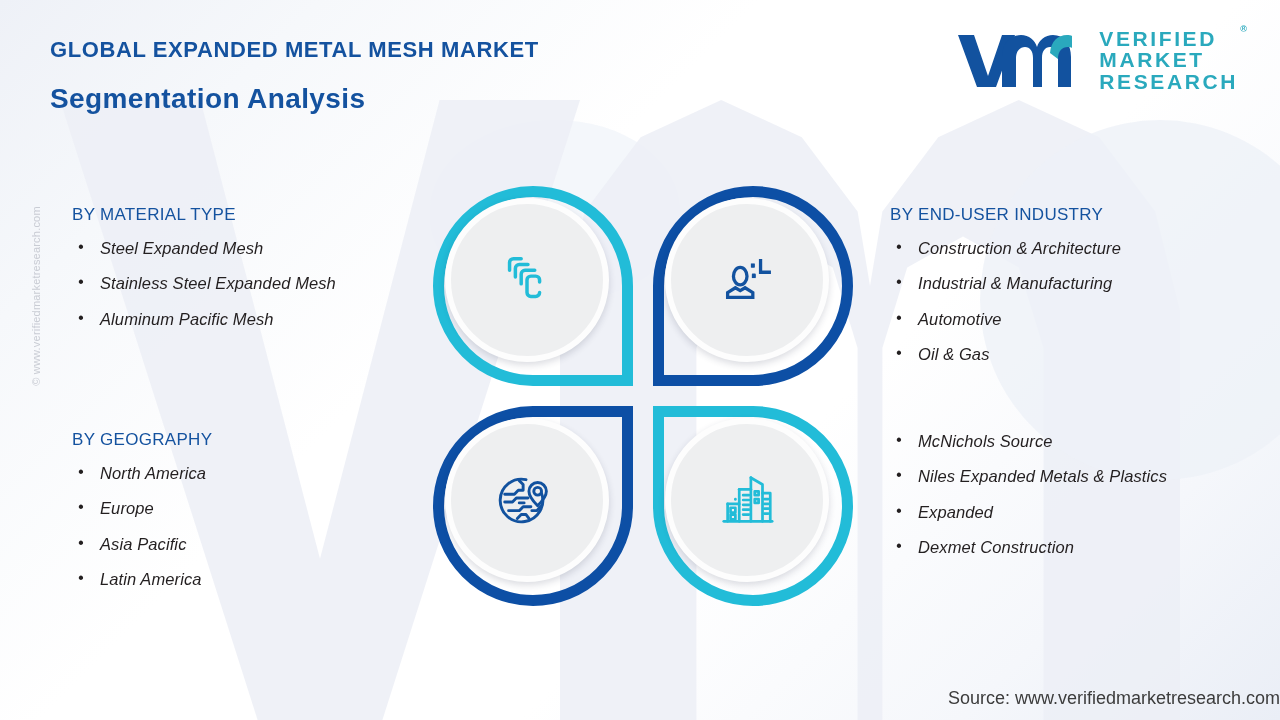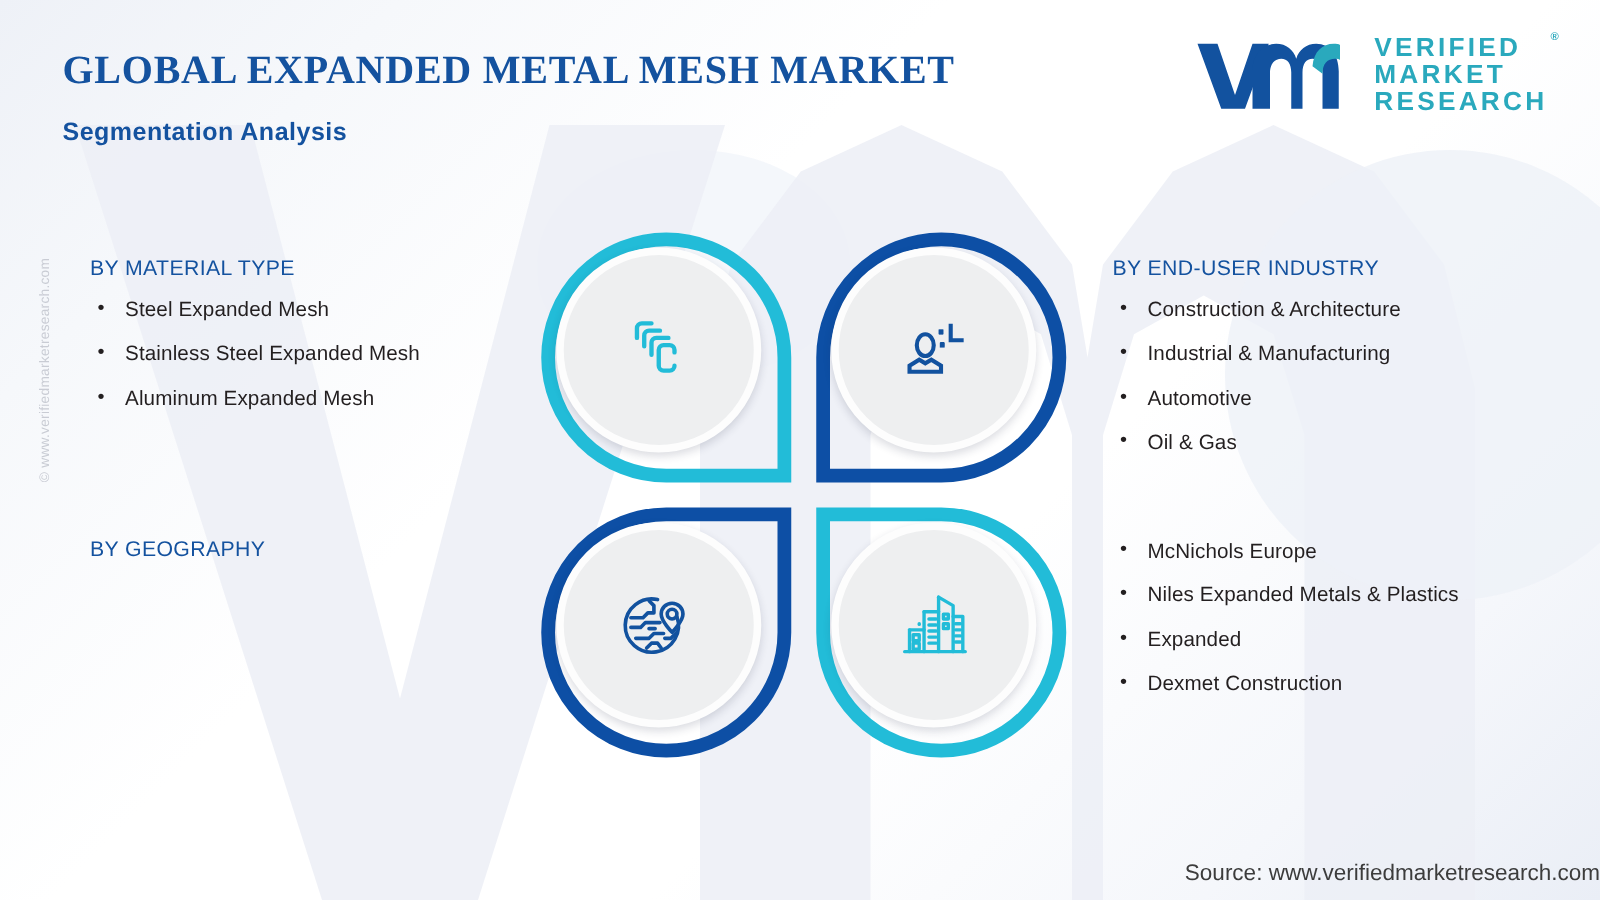--- a/index.html
+++ b/index.html
@@ -94,31 +94,30 @@
   }
 
   
   .title-block {
     position: absolute;
     left: 50px;
     top: 38px;
     width: 760px;
   }
   .main-title {
-    font-size: 32px;
+    font-size: 22px;
     font-weight: 700;
     color: #14529f;
     letter-spacing: .6px;
     margin: 0 0 22px 0;
     line-height: 1.1;
     white-space: nowrap;
-    font-family: Liberation Serif, serif;
   }
   .sub-title {
-    font-size: 20px;
+    font-size: 28px;
     font-weight: 700;
     color: #14529f;
     letter-spacing: .4px;
     margin: 0;
     line-height: 1.1;
   }
 
   
   .logo {
     position: absolute;
@@ -161,20 +160,21 @@
     font-size: 17px;
     font-weight: 400;
     color: #14529f;
     letter-spacing: .3px;
     margin: 0 0 12px 0;
   }
   ul.items {
     list-style: none;
     margin: 0 0 0 0;
     padding: 0;
+    font-style: italic;
   }
   ul.items li {
     position: relative;
     padding-left: 28px;
     font-size: 16.5px;
     color: #231f20;
     line-height: 1.35;
     margin-bottom: 13px;
     letter-spacing: .1px;
   }
@@ -274,41 +274,47 @@
       <div>RESEARCH</div>
       <span class="logo-reg">®</span>
     </div>
   </div>
 
   <div class="col col-left blk-material">
     <div class="section-head">BY MATERIAL TYPE</div>
     <ul class="items">
       <li>Steel Expanded Mesh</li>
       <li>Stainless Steel Expanded Mesh</li>
-      <li>Aluminum Expanded Mesh</li>
+      <li>Aluminum Pacific Mesh</li>
     </ul>
   </div>
 
   <div class="col col-left blk-geo">
     <div class="section-head">BY GEOGRAPHY</div>
+    <ul class="items">
+      <li>North America</li>
+      <li>Europe</li>
+      <li>Asia Pacific</li>
+      <li>Latin America</li>
+    </ul>
   </div>
 
   <div class="col col-right blk-end">
     <div class="section-head">BY END-USER INDUSTRY</div>
     <ul class="items">
       <li>Construction &amp; Architecture</li>
       <li>Industrial &amp; Manufacturing</li>
       <li>Automotive</li>
       <li>Oil &amp; Gas</li>
     </ul>
   </div>
 
   <div class="col col-right blk-key">
     <ul class="items">
-      <li>McNichols Europe</li>
+      <li>McNichols Source</li>
       <li>Niles Expanded Metals &amp; Plastics</li>
       <li>Expanded</li>
       <li>Dexmet Construction</li>
     </ul>
   </div>
 
   <div class="center">
 
     <div class="quad q-tl"></div>
     <div class="quad q-tr"></div>

